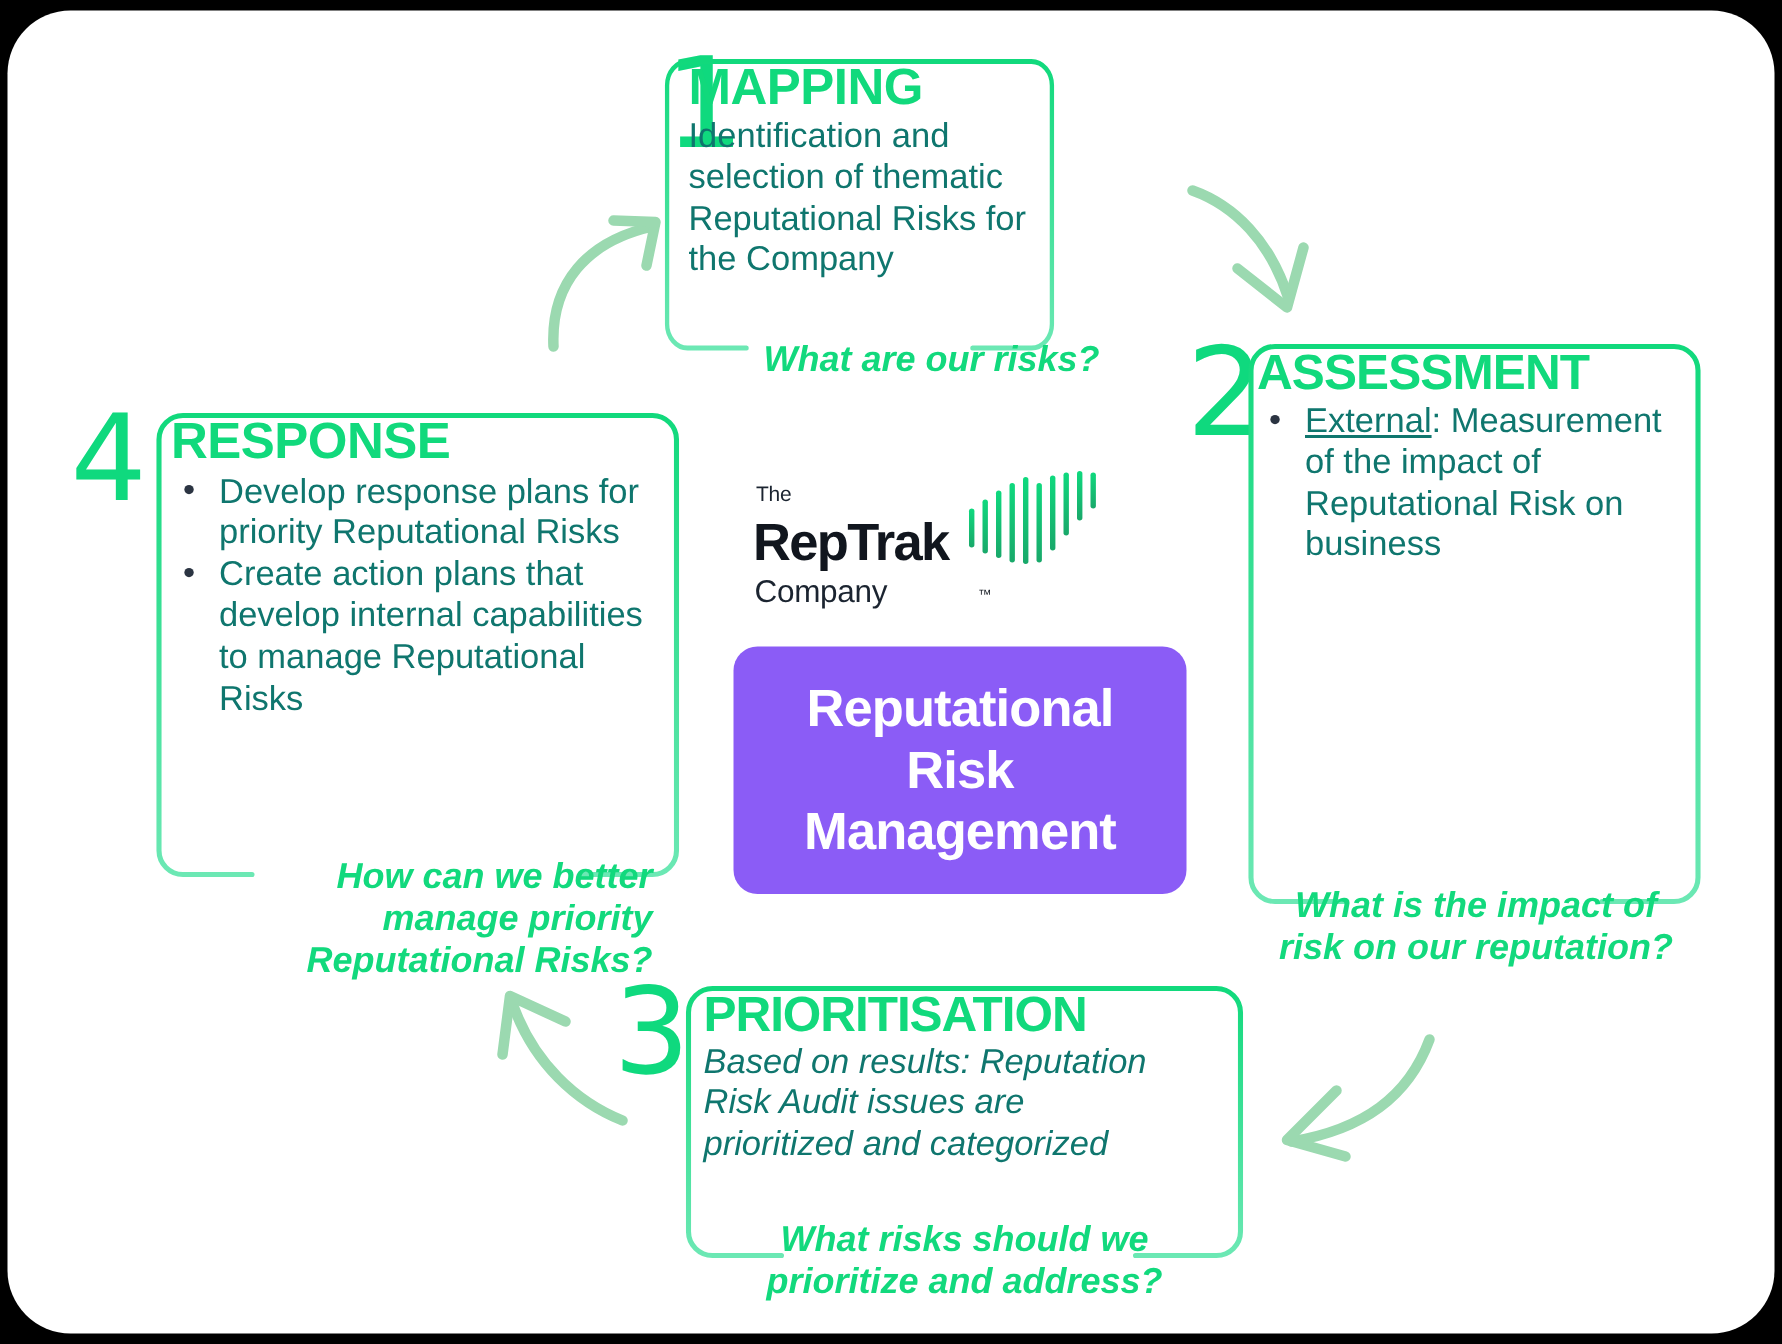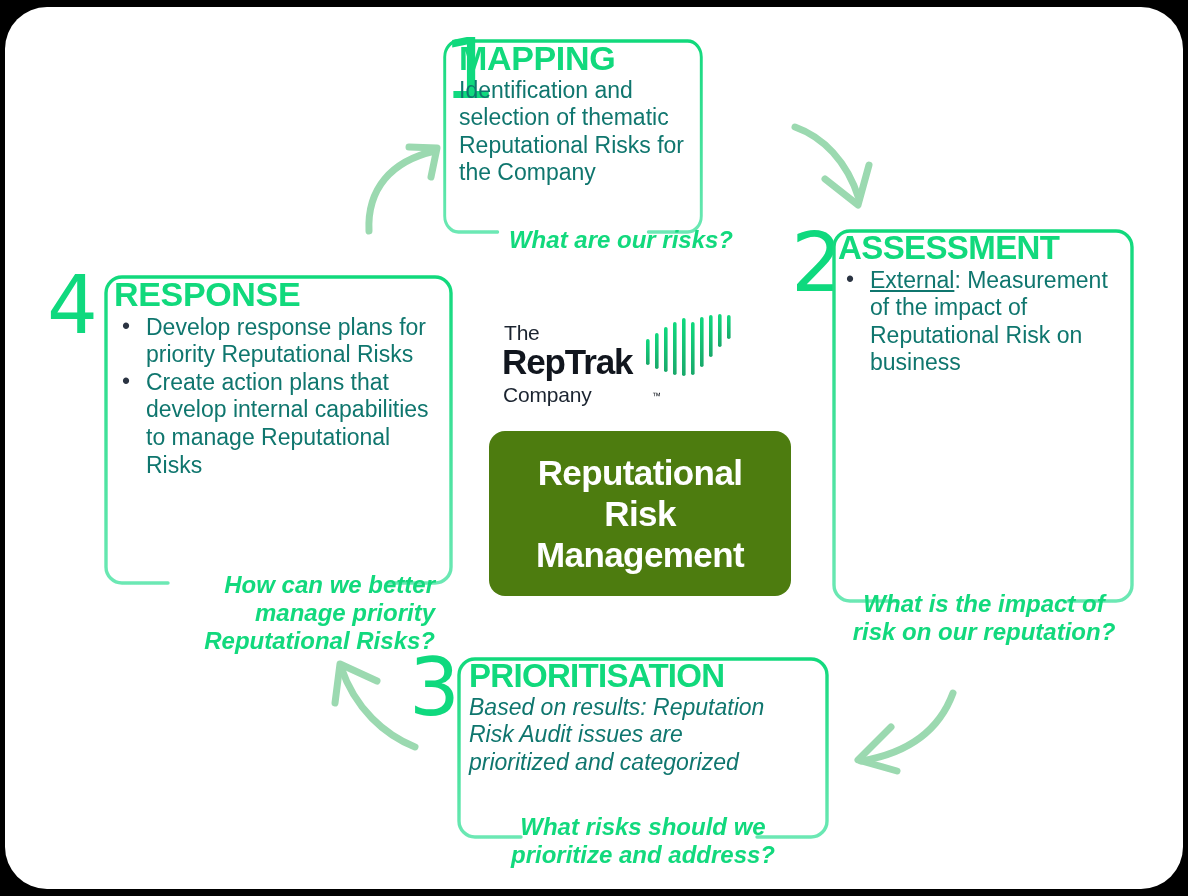--- a/index.html
+++ b/index.html
@@ -39,29 +39,29 @@
   }
   .u{text-decoration:underline;text-underline-offset:2px;}
   .q{
     color:#12D97D;font-style:italic;font-weight:600;line-height:1.16;
     text-align:center;margin:4px 0 0 0;
   }
 
   
   #logo{position:absolute;left:487px;top:312px;width:260px;height:100px;}
   #logo .lt{position:absolute;color:#1B2430;font-weight:400;}
-  #logo .the{left:12px;top:2px;font-size:21px;letter-spacing:-.2px;}
+  #logo .the{left:12px;top:2px;font-size:14px;letter-spacing:-.2px;}
   #logo .rep{left:10px;top:23px;font-size:35px;font-weight:700;letter-spacing:-1.1px;color:#11161E;}
   #logo .com{left:11px;top:64px;font-size:21px;letter-spacing:-.2px;}
   #logo .tm{left:160px;top:72px;font-size:9px;color:#11161E;}
   #mark{position:absolute;left:150px;top:-6px;}
 
   #centerbox{
     position:absolute;left:484px;top:424px;width:302px;height:165px;
-    background:#4d7c0f;border-radius:16px;
+    background:#8b5cf6;border-radius:16px;
     display:flex;align-items:center;justify-content:center;
   }
   #centerbox span{
     color:#fff;font-weight:700;font-size:35px;line-height:1.18;
     text-align:center;letter-spacing:-.6px;
   }
 
   .arrow{position:absolute;pointer-events:none;}
 </style>
 </head>

